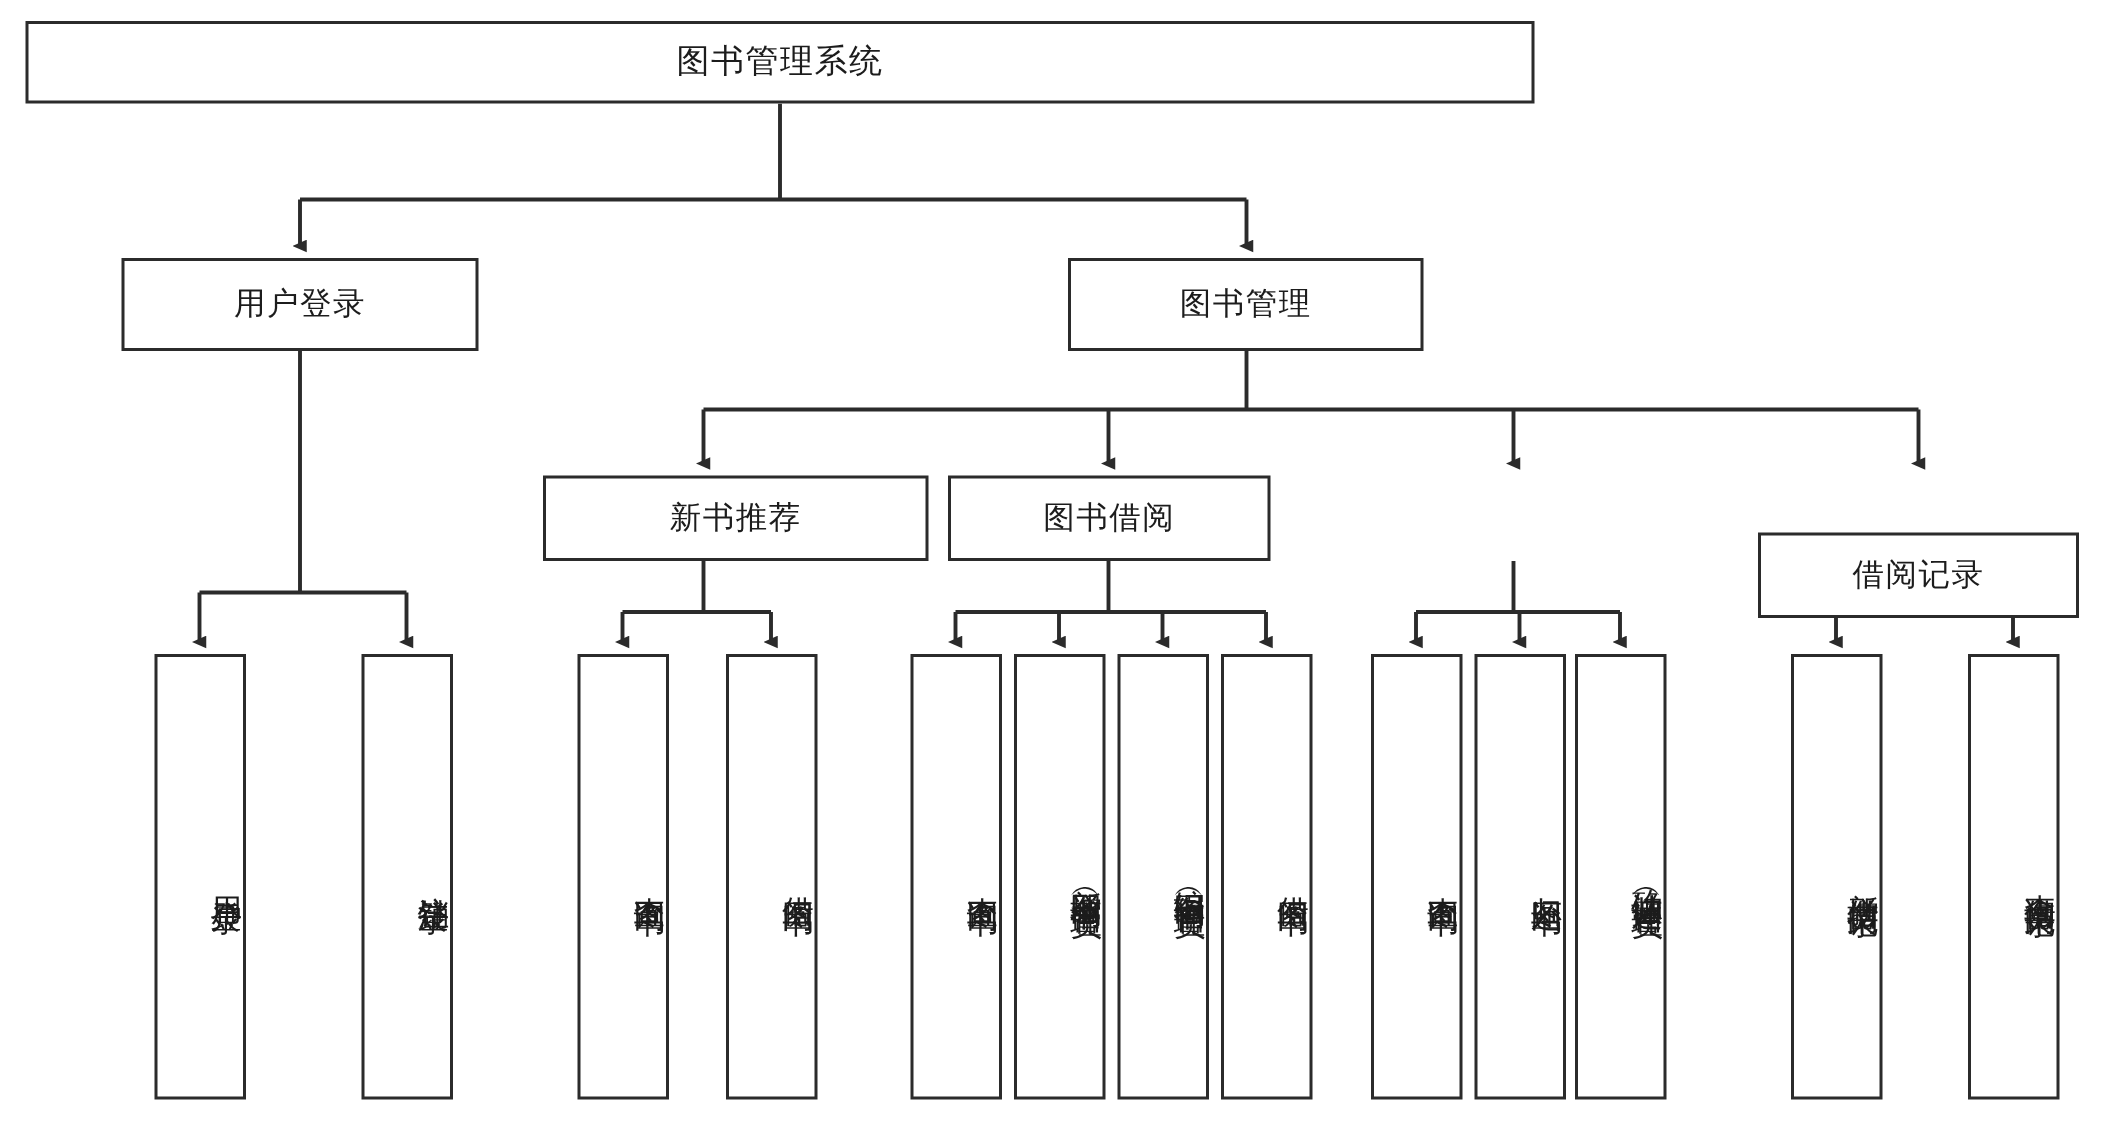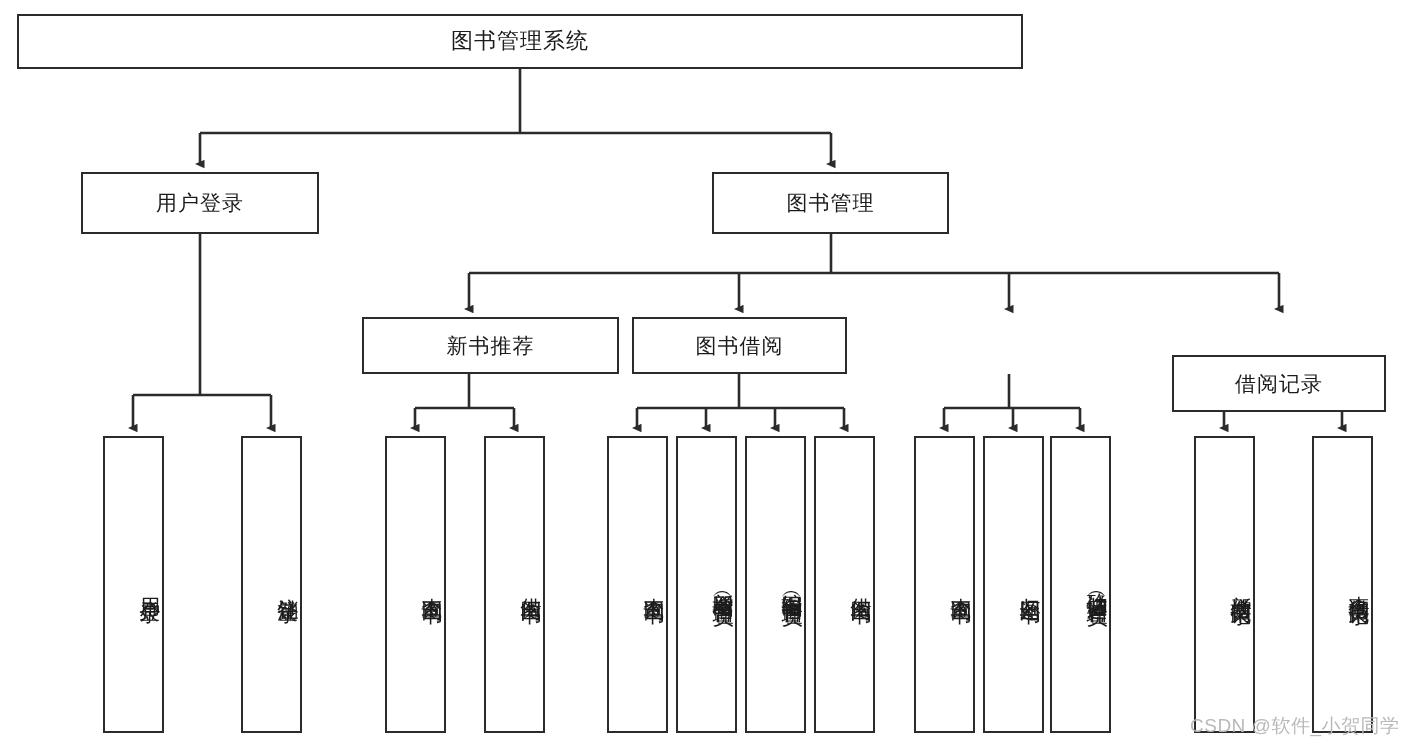--- a/index.html
+++ b/index.html
@@ -178,14 +178,13 @@
   <div class="node node-v" id="n-lf-10" style="left: 1050px; top: 436px; width: 61px; height: 297px;">
     <span class="vtext">确认归还（管理员）</span>
   </div>
   <div class="node node-v" id="n-lf-11" style="left: 1194px; top: 436px; width: 61px; height: 297px;">
     <span class="vtext">新增借阅记录</span>
   </div>
   <div class="node node-v" id="n-lf-12" style="left: 1312px; top: 436px; width: 61px; height: 297px;">
     <span class="vtext">查询借阅记录</span>
   </div>
 
-  <div class="watermark" id="wm" style="left: 1190px; top: 713px;">CSDN @软件_小贺同学</div>
 </div>
 
 </body></html>

